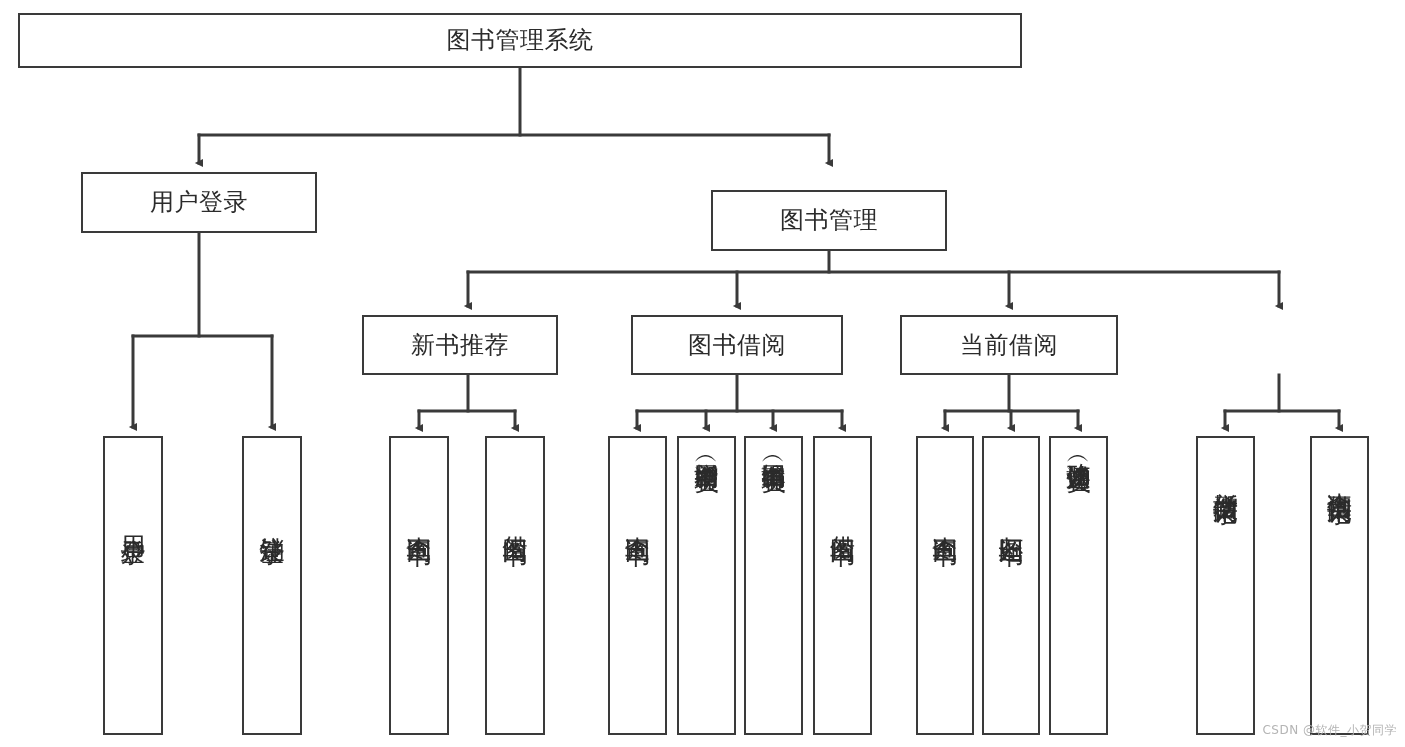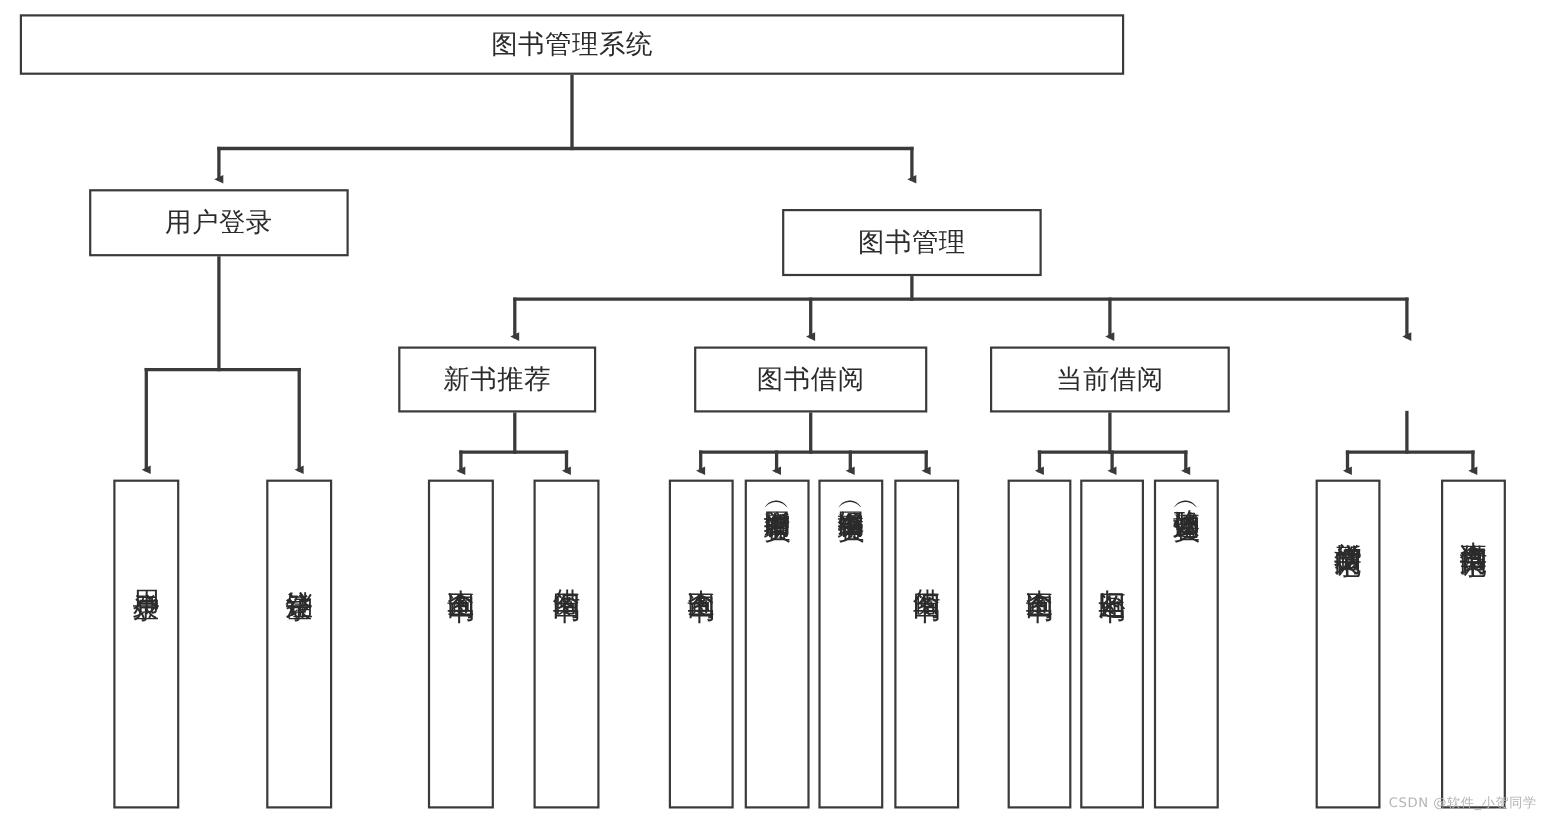--- a/index.html
+++ b/index.html
@@ -136,21 +136,21 @@
     <span class="node-label">图书管理系统</span>
   </div>
 
   <div class="node-box horiz" style="left:81px; top:172px; width:236px; height:61px;">
     <span class="node-label">用户登录</span>
   </div>
   <div class="node-box horiz" style="left:711px; top:172px; width:236px; height:61px;margin-top:18px;">
     <span class="node-label">图书管理</span>
   </div>
 
-  <div class="node-box horiz" style="left:362px; top:315px; width:180px; height:60px;">
+  <div class="node-box horiz" style="left:362px; top:315px; width:196px; height:60px;">
     <span class="node-label">新书推荐</span>
   </div>
   <div class="node-box horiz" style="left:900px; top:315px; width:218px; height:60px;">
     <span class="node-label">当前借阅</span>
   </div>
   <div class="node-box horiz" style="left:631px; top:315px; width:212px; height:60px;">
     <span class="node-label">图书借阅</span>
   </div>
 
   <div class="node-box vert" style="left:103px; top:436px; width:60px; height:299px; padding-top:78px;">

